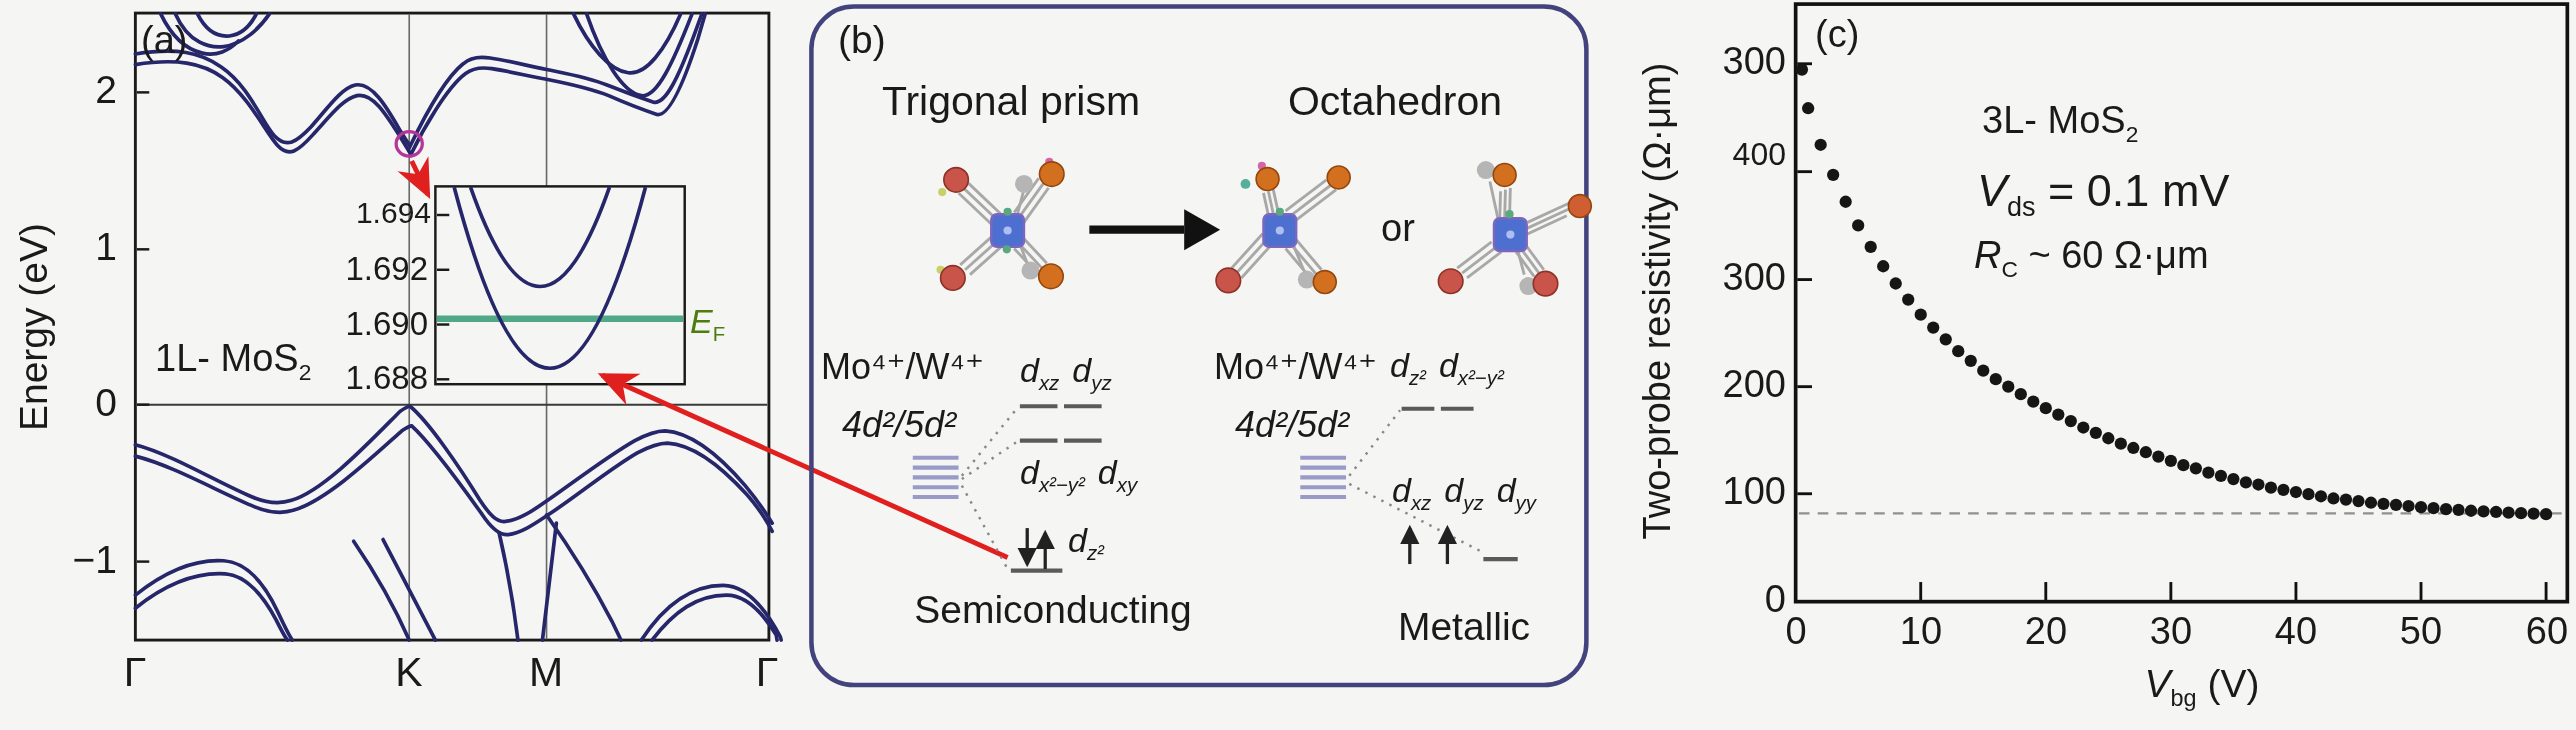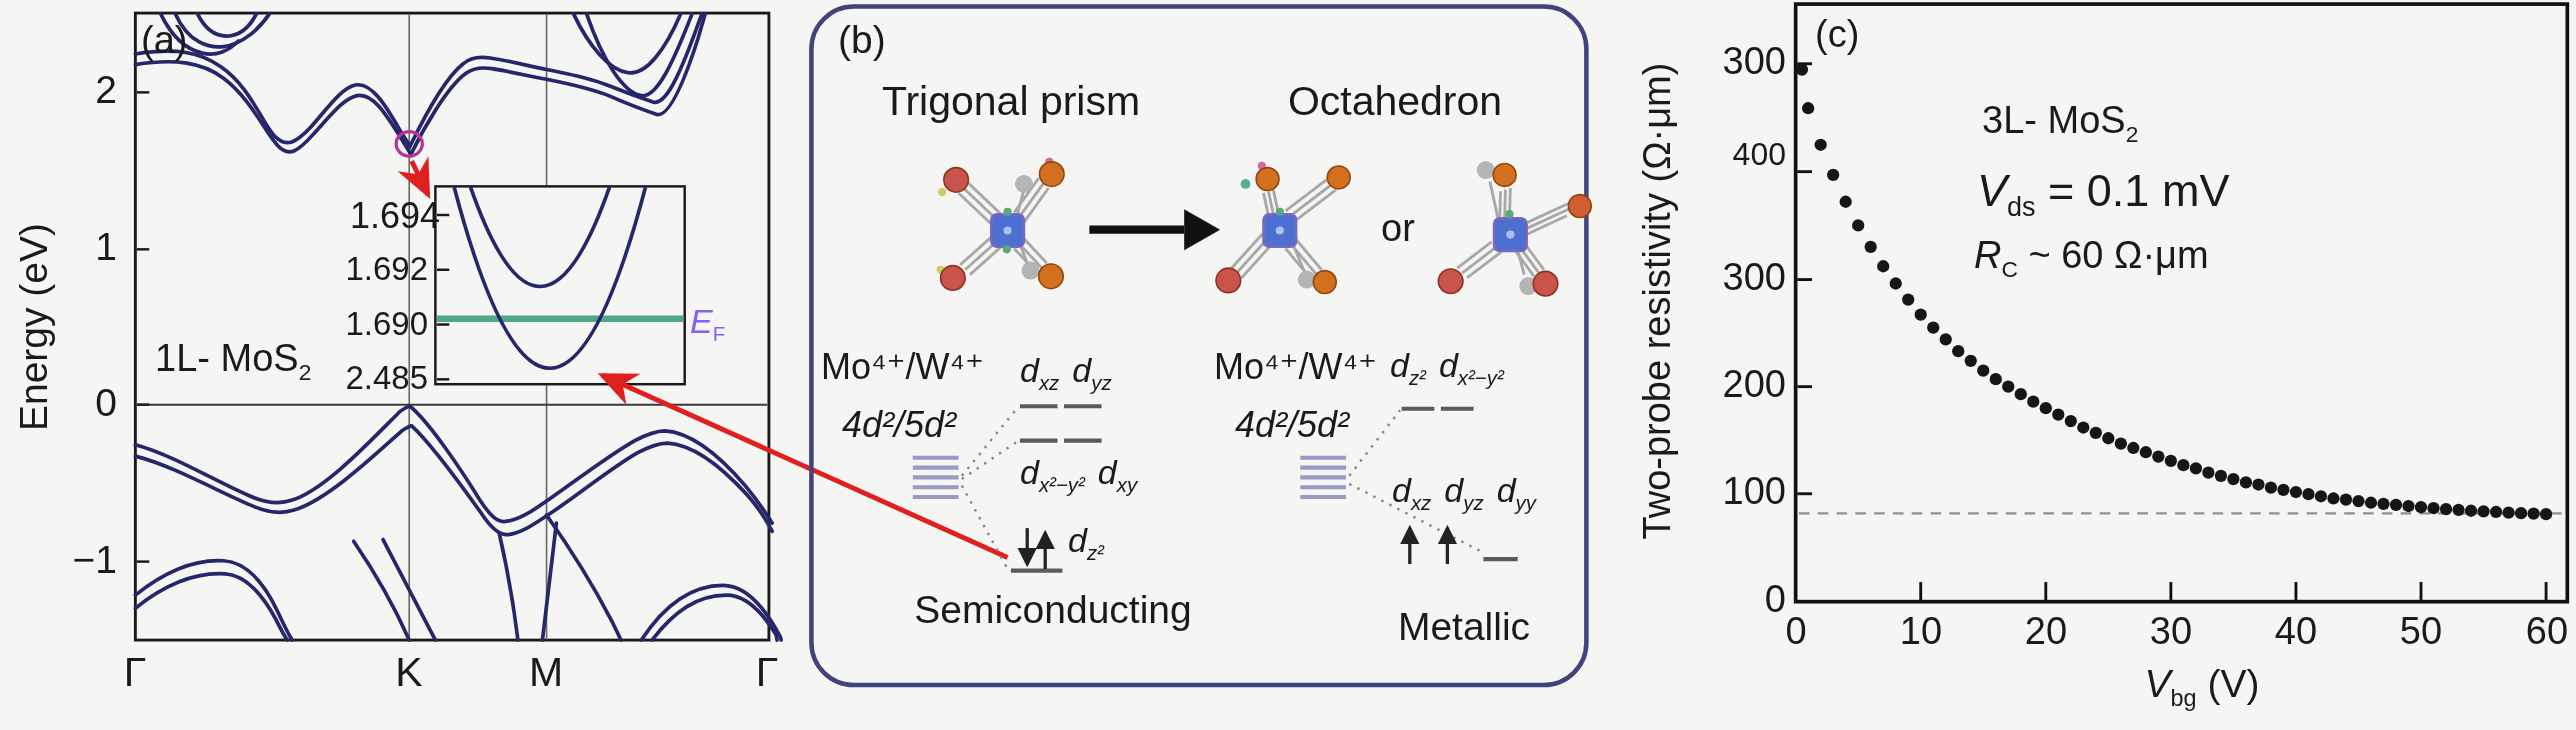--- a/index.html
+++ b/index.html
@@ -313,25 +313,25 @@
 <div class="t vl" style="left:34px;top:327px;font-size:39px;"><span>Energy (eV)</span></div>
 <div class="t rt" style="left:43px;top:70px;width:74px;font-size:39px;"><span>2</span></div>
 <div class="t rt" style="left:43px;top:227px;width:74px;font-size:39px;"><span>1</span></div>
 <div class="t rt" style="left:43px;top:383px;width:74px;font-size:39px;"><span>0</span></div>
 <div class="t rt" style="left:43px;top:540px;width:74px;font-size:39px;"><span>−1</span></div>
 <div class="t cx" style="left:135px;top:651px;font-size:41px;"><span>Γ</span></div>
 <div class="t cx" style="left:409px;top:651px;font-size:41px;"><span>K</span></div>
 <div class="t cx" style="left:546px;top:651px;font-size:41px;"><span>M</span></div>
 <div class="t cx" style="left:767px;top:651px;font-size:41px;"><span>Γ</span></div>
 <div class="t" style="left:155px;top:339px;font-size:38px;"><span>1L- MoS</span><sub>2</sub></div>
-<div class="t rt" style="left:334px;top:197px;width:106px;font-size:36px;"><span>1.694</span></div>
+<div class="t rt" style="left:325px;top:197px;width:106px;font-size:30px;"><span>1.694</span></div>
 <div class="t rt" style="left:322px;top:252px;width:106px;font-size:33px;"><span>1.692</span></div>
 <div class="t rt" style="left:322px;top:307px;width:106px;font-size:33px;"><span>1.690</span></div>
-<div class="t rt" style="left:322px;top:361px;width:106px;font-size:33px;"><span>2.485</span></div>
-<div class="t" style="left:690px;top:304px;font-size:34px;color:#8b5cf6;"><span class="it">E</span><sub>F</sub></div>
+<div class="t rt" style="left:322px;top:361px;width:106px;font-size:33px;"><span>1.688</span></div>
+<div class="t" style="left:690px;top:304px;font-size:34px;color:#4d7c0f;"><span class="it">E</span><sub>F</sub></div>
 
 <div class="t" style="left:838px;top:19.6px;font-size:39px;"><span>(b)</span></div>
 <div class="t cx" style="left:1395px;top:80px;font-size:41px;"><span>Octahedron</span></div>
 <div class="t cx" style="left:1011px;top:80px;font-size:41px;"><span>Trigonal prism</span></div>
 <div class="t cx" style="left:1398px;top:209px;font-size:38px;"><span>or</span></div>
 
 <div class="t" style="left:821px;top:348px;font-size:36px;"><span>Mo⁴⁺/W⁴⁺</span></div>
 <div class="t it" style="left:842px;top:406px;font-size:36px;"><span>4d²/5d²</span></div>
 <div class="t" style="left:1020px;top:353px;font-size:34px;"><span class="orb"><span>d</span><sub>xz</sub></span><span class="orb"><span>d</span><sub>yz</sub></span></div>
 <div class="t" style="left:1020px;top:455px;font-size:34px;"><span class="orb"><span>d</span><sub>x²−y²</sub></span><span class="orb"><span>d</span><sub>xy</sub></span></div>

